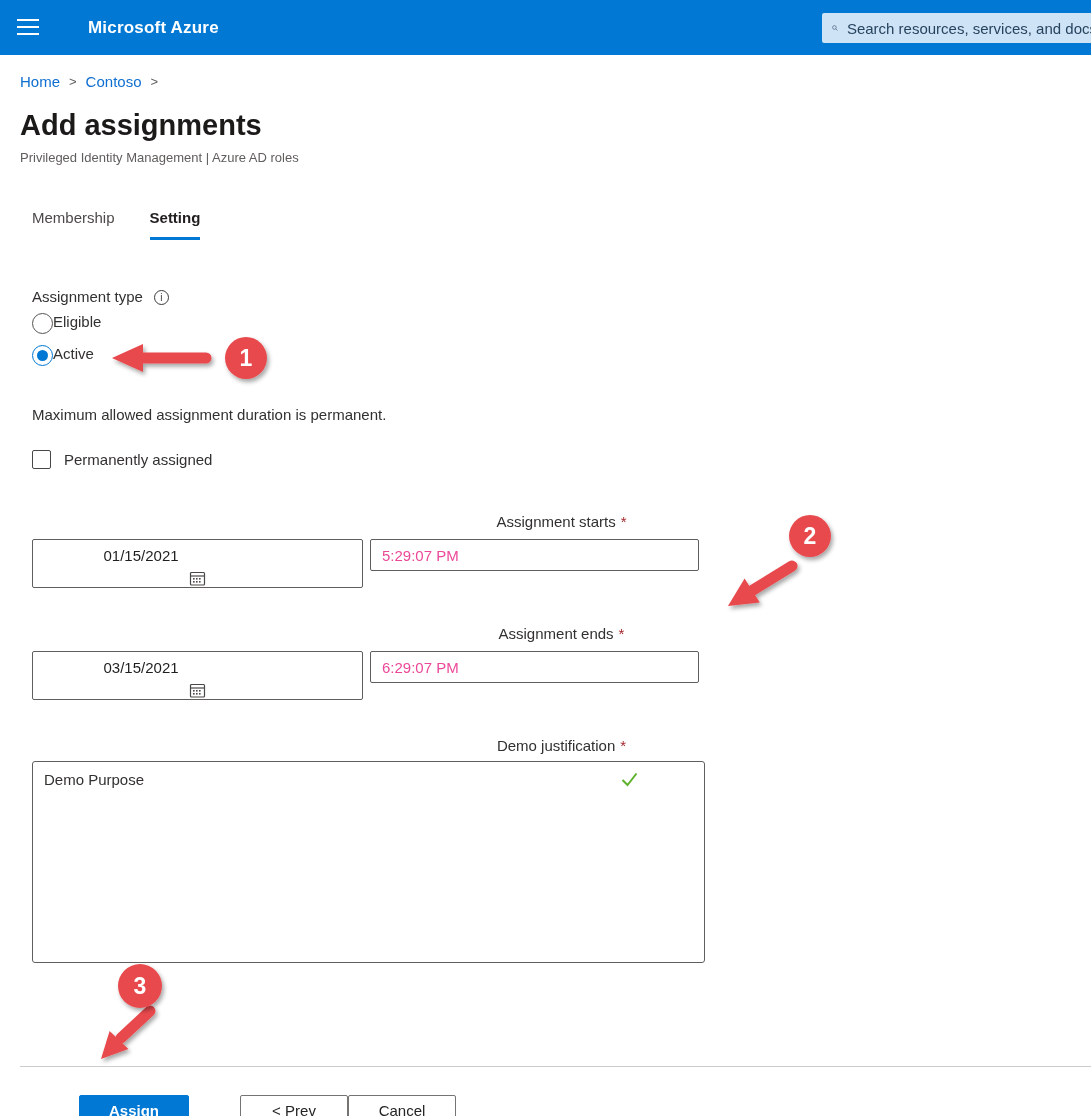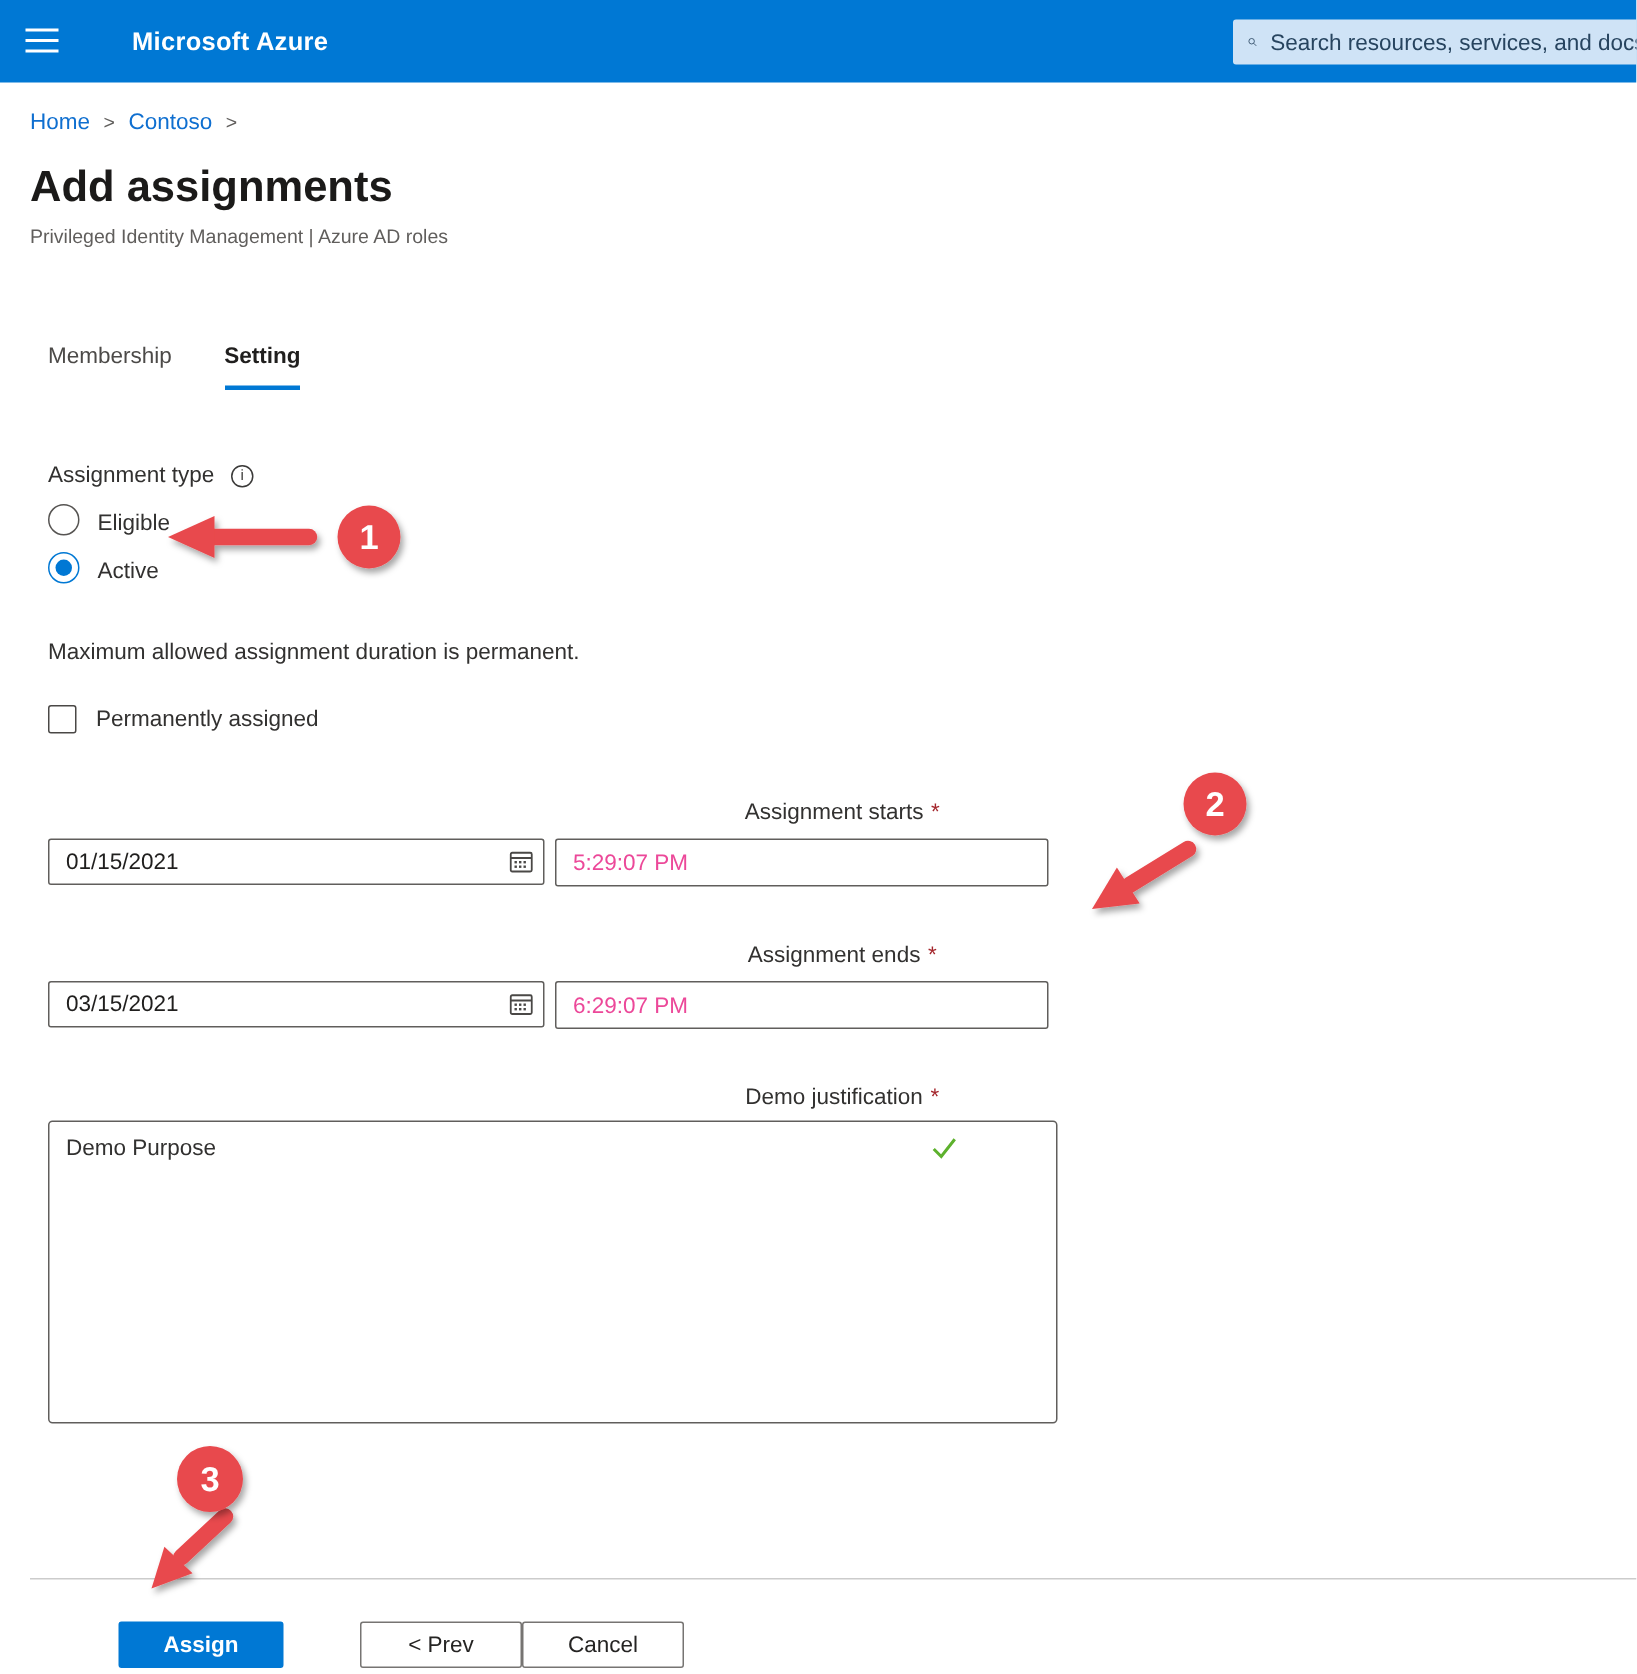--- a/index.html
+++ b/index.html
@@ -18,50 +18,50 @@
                background:#cfe3f6; border-radius:2px; display:flex; align-items:center;
                padding-left:10px; gap:9px; overflow:hidden; }
   .searchbox .ph { color:#27445f; font-size:15px; white-space:nowrap; }
   
   .content { padding:17px 0 0 20px; }
   .breadcrumb { font-size:15px; line-height:20px; display:flex; align-items:center; }
   .crumb { color:#0f6fd0; cursor:pointer; }
   .crumb-sep { color:#605e5c; margin:0 9px; font-size:13px; }
   .page-title { margin-top:13px; font-size:29px; line-height:40px; font-weight:700; color:#1b1a19; }
   .subtitle { margin-top:4px; font-size:13px; line-height:18px; color:#605e5c; }
-  .tabs { display:flex; gap:35px; margin:60px 0 0 12px; }
+  .tabs { display:flex; gap:35px; margin:40px 0 0 12px; }
   .tab { font-size:15px; line-height:22px; color:#4c4a48; padding-bottom:8px;
          border-bottom:3px solid transparent; cursor:pointer; }
   .tab.active { color:#201f1e; font-weight:700; border-bottom-color:#0078d4; }
   
   .form { margin-left:12px; }
   .field-label { font-size:15px; line-height:20px; color:#323130;text-align:center; }
   .req { color:#a4262c; margin-left:5px; }
   .type-label-row { display:flex; align-items:center; gap:11px; margin-top:47px; }
   .info-icon { width:15px; height:15px; border:1px solid #3b3a39; border-radius:50%;
                display:flex; align-items:center; justify-content:center;
                font-size:10px; color:#3b3a39; box-sizing:border-box; cursor:default; }
-  .radio-row { display:flex; align-items:flex-end; gap:12px; height:24px; margin-top:6px; }
+  .radio-row { display:flex; align-items:flex-start; height:24px; margin-top:6px; }
   .radio-row.second { margin-top:8px; }
   .radio { width:21px; height:21px; border:1px solid #565452; border-radius:50%;
            box-sizing:border-box; display:flex; align-items:center; justify-content:center;
            background:#fff; cursor:pointer; flex:0 0 auto; }
   .radio.checked { border-color:#0078d4; }
   .radio .dot { width:11px; height:11px; border-radius:50%; background:#0078d4; display:none; }
   .radio.checked .dot { display:block; }
   .radio-label { font-size:15px; color:#323130; }
   .note { margin-top:36px; font-size:15px; line-height:20px; color:#323130; }
   .checkbox-row { display:flex; align-items:center; gap:13px; margin-top:23px; height:22px; }
   .checkbox { width:19px; height:19px; border:1px solid #4a4846; border-radius:2px;
               box-sizing:border-box; background:#fff; cursor:pointer; flex:0 0 auto; }
   .gap-42 { margin-top:42px; }
   .gap-36 { margin-top:36px; }
   .input-row { display:flex; gap:7px; margin-top:7px; }
-  .date-wrap { width:331px; height:31px; border:1px solid #605e5c; border-radius:2px;
-               box-sizing:border-box; display:flex; align-items:center; background:#fff; }
+  .date-wrap { width:331px; height:49px; border:1px solid #605e5c; border-radius:2px;
+               box-sizing:border-box; display:flex; align-items:center; background:#fff;flex-direction:column; }
   .date-input { flex:1; min-width:0; border:none; outline:none; background:transparent;
                 font-family:inherit; font-size:15px; color:#201f1e; padding:0 0 0 11px; }
   .cal-btn { width:30px; display:flex; align-items:center; justify-content:center; cursor:pointer; }
   .time-input { width:329px; height:32px; border:1px solid #605e5c; border-radius:2px;
                 box-sizing:border-box; font-family:inherit; font-size:15px; color:#ec4899;
                 padding:0 11px; outline:none; }
   .textarea-wrap { position:relative; width:616px; margin-top:5px;border-radius:11px; }
   .justif { width:673px; height:202px; border:1px solid #605e5c; border-radius:3px;
             box-sizing:border-box; resize:none; outline:none; font-family:inherit;
             font-size:15px; color:#323130; padding:9px 32px 9px 11px; display:block; }

